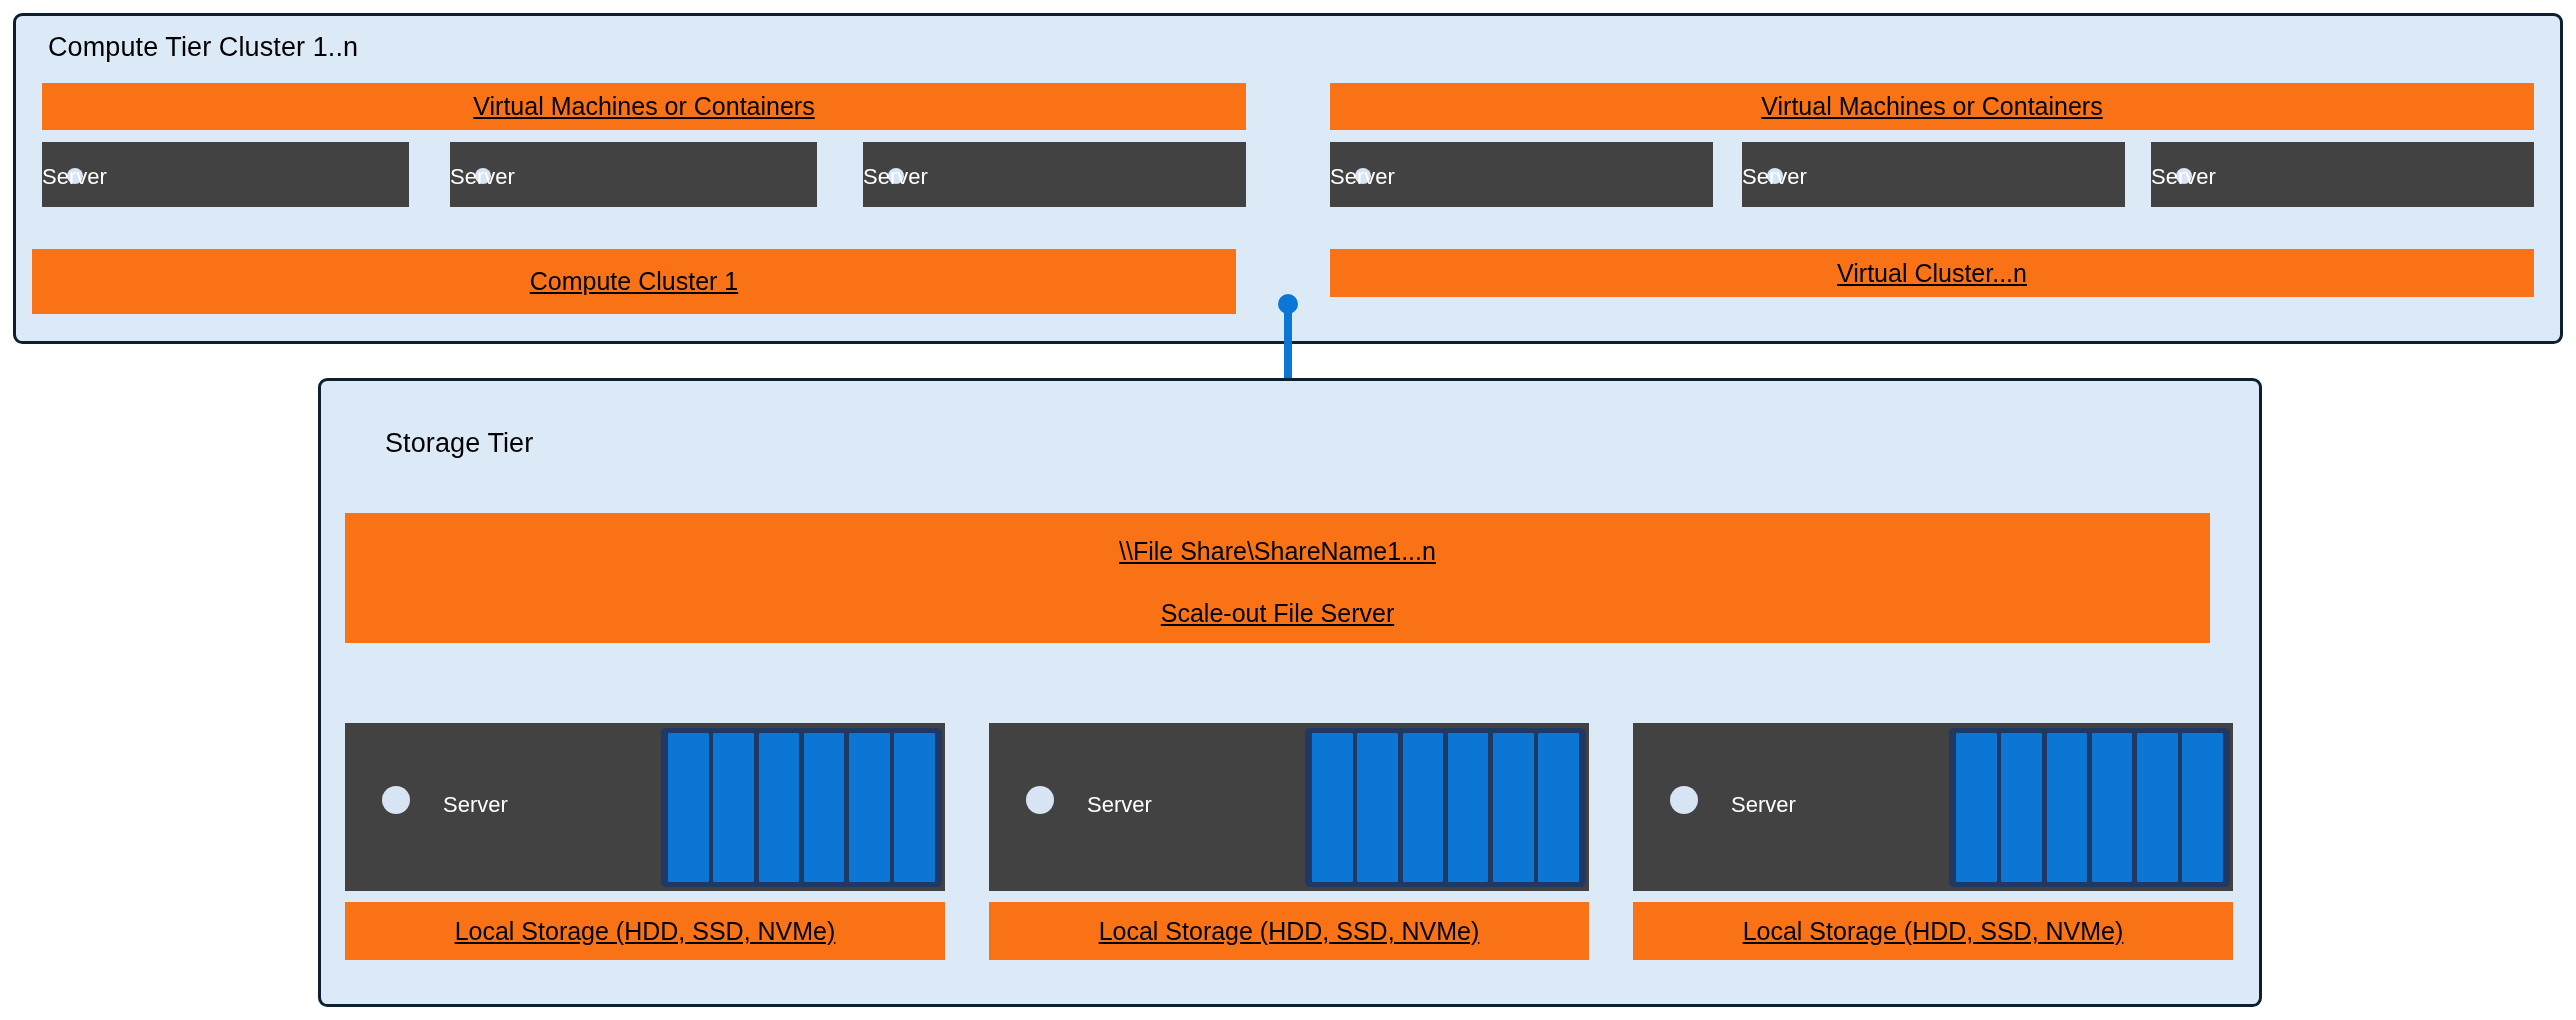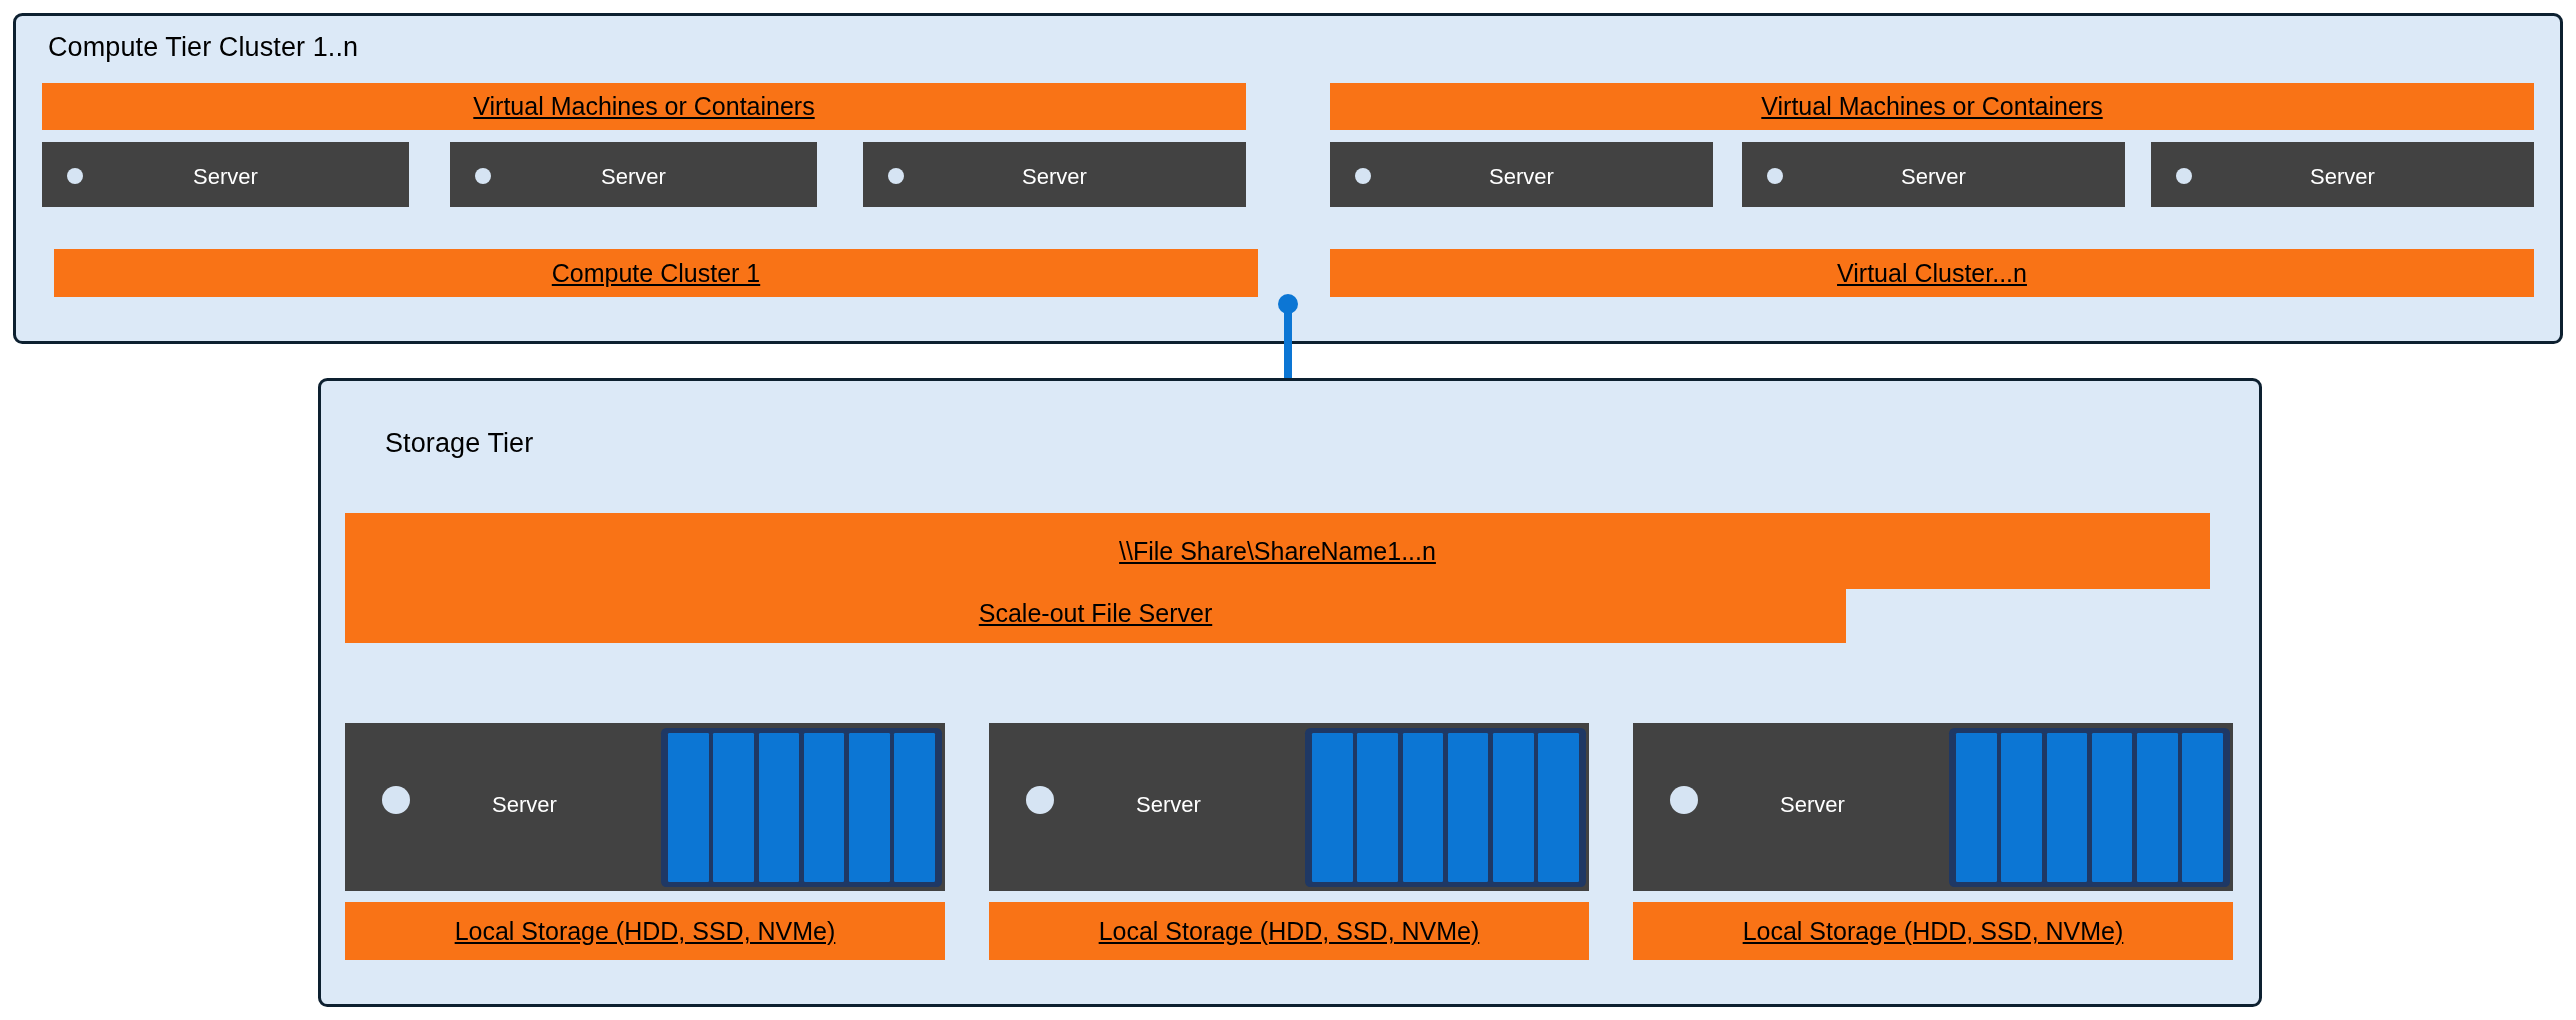--- a/index.html
+++ b/index.html
@@ -18,21 +18,21 @@
   #storage-title{left:385px;top:428px;}
 
   
   .gray-bar{position:absolute;background:#f97316;display:flex;align-items:center;justify-content:center;
             color:#000;font-size:25px;font-weight:400;white-space:nowrap;box-sizing:border-box;text-decoration:underline;}
 
   
   .server-box{position:absolute;background:#424242;box-sizing:border-box;}
   .server-dot{position:absolute;background:#d6e4f3;border-radius:50%;}
   .server-label{position:absolute;color:#ffffff;font-size:22px;font-weight:400;white-space:nowrap;
-                text-align:center;}
+                }
 
   
   .drive-bay{position:absolute;background:#1f3864;border-radius:5.2px;display:flex;align-items:center;
              justify-content:space-between;box-sizing:border-box;padding:4.7px;}
   .drive{background:#0c76d4;height:100%;flex:1 1 auto;margin:0 2.3px;border-radius:1.2px;}
 
   
   #connector-line{position:absolute;background:#0c76d4;}
   .connector-dot{position:absolute;background:#0c76d4;border-radius:50%;}
   #folder-icon{position:absolute;}
@@ -53,21 +53,21 @@
   <div class="server-label" style="left:42px;top:164px;width:367px;">Server</div>
 
   <div class="server-box" style="left:450px;top:142px;width:367px;height:65px;"></div>
   <div class="server-dot" style="left:475px;top:168px;width:16.3px;height:16.3px;"></div>
   <div class="server-label" style="left:450px;top:164px;width:367px;">Server</div>
 
   <div class="server-box" style="left:863px;top:142px;width:383px;height:65px;"></div>
   <div class="server-dot" style="left:888px;top:168px;width:16.3px;height:16.3px;"></div>
   <div class="server-label" style="left:863px;top:164px;width:383px;">Server</div>
 
-  <div class="gray-bar" style="left:54px;top:249px;width:1204px;height:48px;">Compute Cluster 1</div>
+  <div class="gray-bar" style="left:32px;top:249px;width:1204px;height:65px;">Compute Cluster 1</div>
 
   <div class="gray-bar" style="left:1330px;top:83px;width:1204px;height:47px;">Virtual Machines or Containers</div>
 
   <div class="server-box" style="left:1330px;top:142px;width:383px;height:65px;"></div>
   <div class="server-dot" style="left:1355px;top:168px;width:16.3px;height:16.3px;"></div>
   <div class="server-label" style="left:1330px;top:164px;width:383px;">Server</div>
 
   <div class="server-box" style="left:1742px;top:142px;width:383px;height:65px;"></div>
   <div class="server-dot" style="left:1767px;top:168px;width:16.3px;height:16.3px;"></div>
   <div class="server-label" style="left:1742px;top:164px;width:383px;">Server</div>
@@ -86,21 +86,21 @@
     <svg width="105" height="64" viewBox="0 0 180 110" xmlns="http://www.w3.org/2000/svg">
       <path d="M6 14 a8 8 0 0 1 8 -8 h58 a8 8 0 0 1 6 3 l12 14 h82 a8 8 0 0 1 8 8 v71 a8 8 0 0 1 -8 8 h-158 a8 8 0 0 1 -8 -8 z" fill="#0c76d4"></path>
     </svg>
   </div>
 
   <div class="tier-box" id="storage-tier"></div>
 
   <div class="tier-title" id="storage-title">Storage Tier</div>
 
   <div class="gray-bar" style="left:345px;top:513px;width:1865px;height:76px;">\\File Share\ShareName1...n</div>
-  <div class="gray-bar" style="left:345px;top:583px;width:1501px;height:60px;">Scale-out File Server</div>
+  <div class="gray-bar" style="left:345px;top:583px;width:1865px;height:60px;">Scale-out File Server</div>
 
   <div class="server-box" style="left:345px;top:723px;width:600px;height:168px;"></div>
   <div class="server-dot" style="left:382px;top:786px;width:28px;height:28px;"></div>
   <div class="server-label" style="left:443px;top:792px;width:163px;">Server</div>
   <div class="drive-bay" style="left:661px;top:728px;width:281px;height:159px;">
     <div class="drive"></div>
     <div class="drive"></div>
     <div class="drive"></div>
     <div class="drive"></div>
     <div class="drive"></div>

